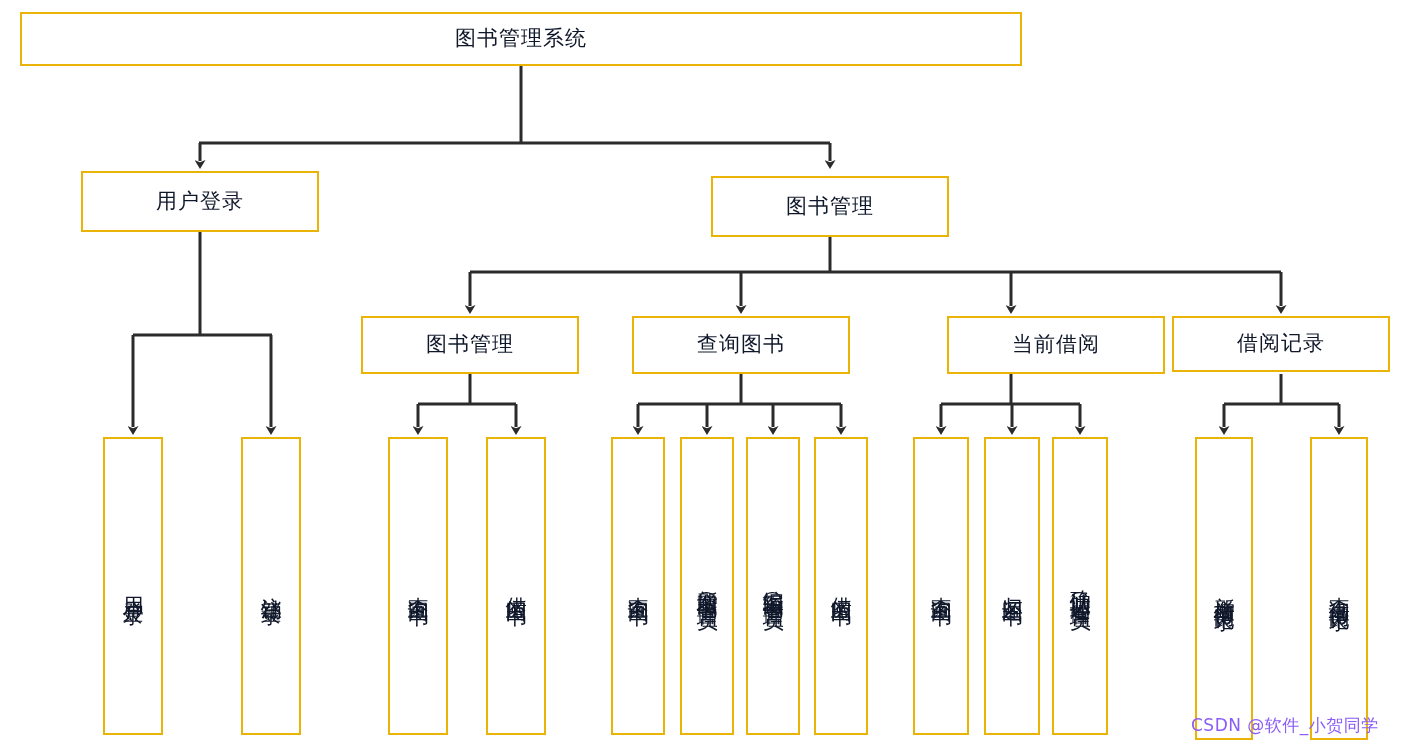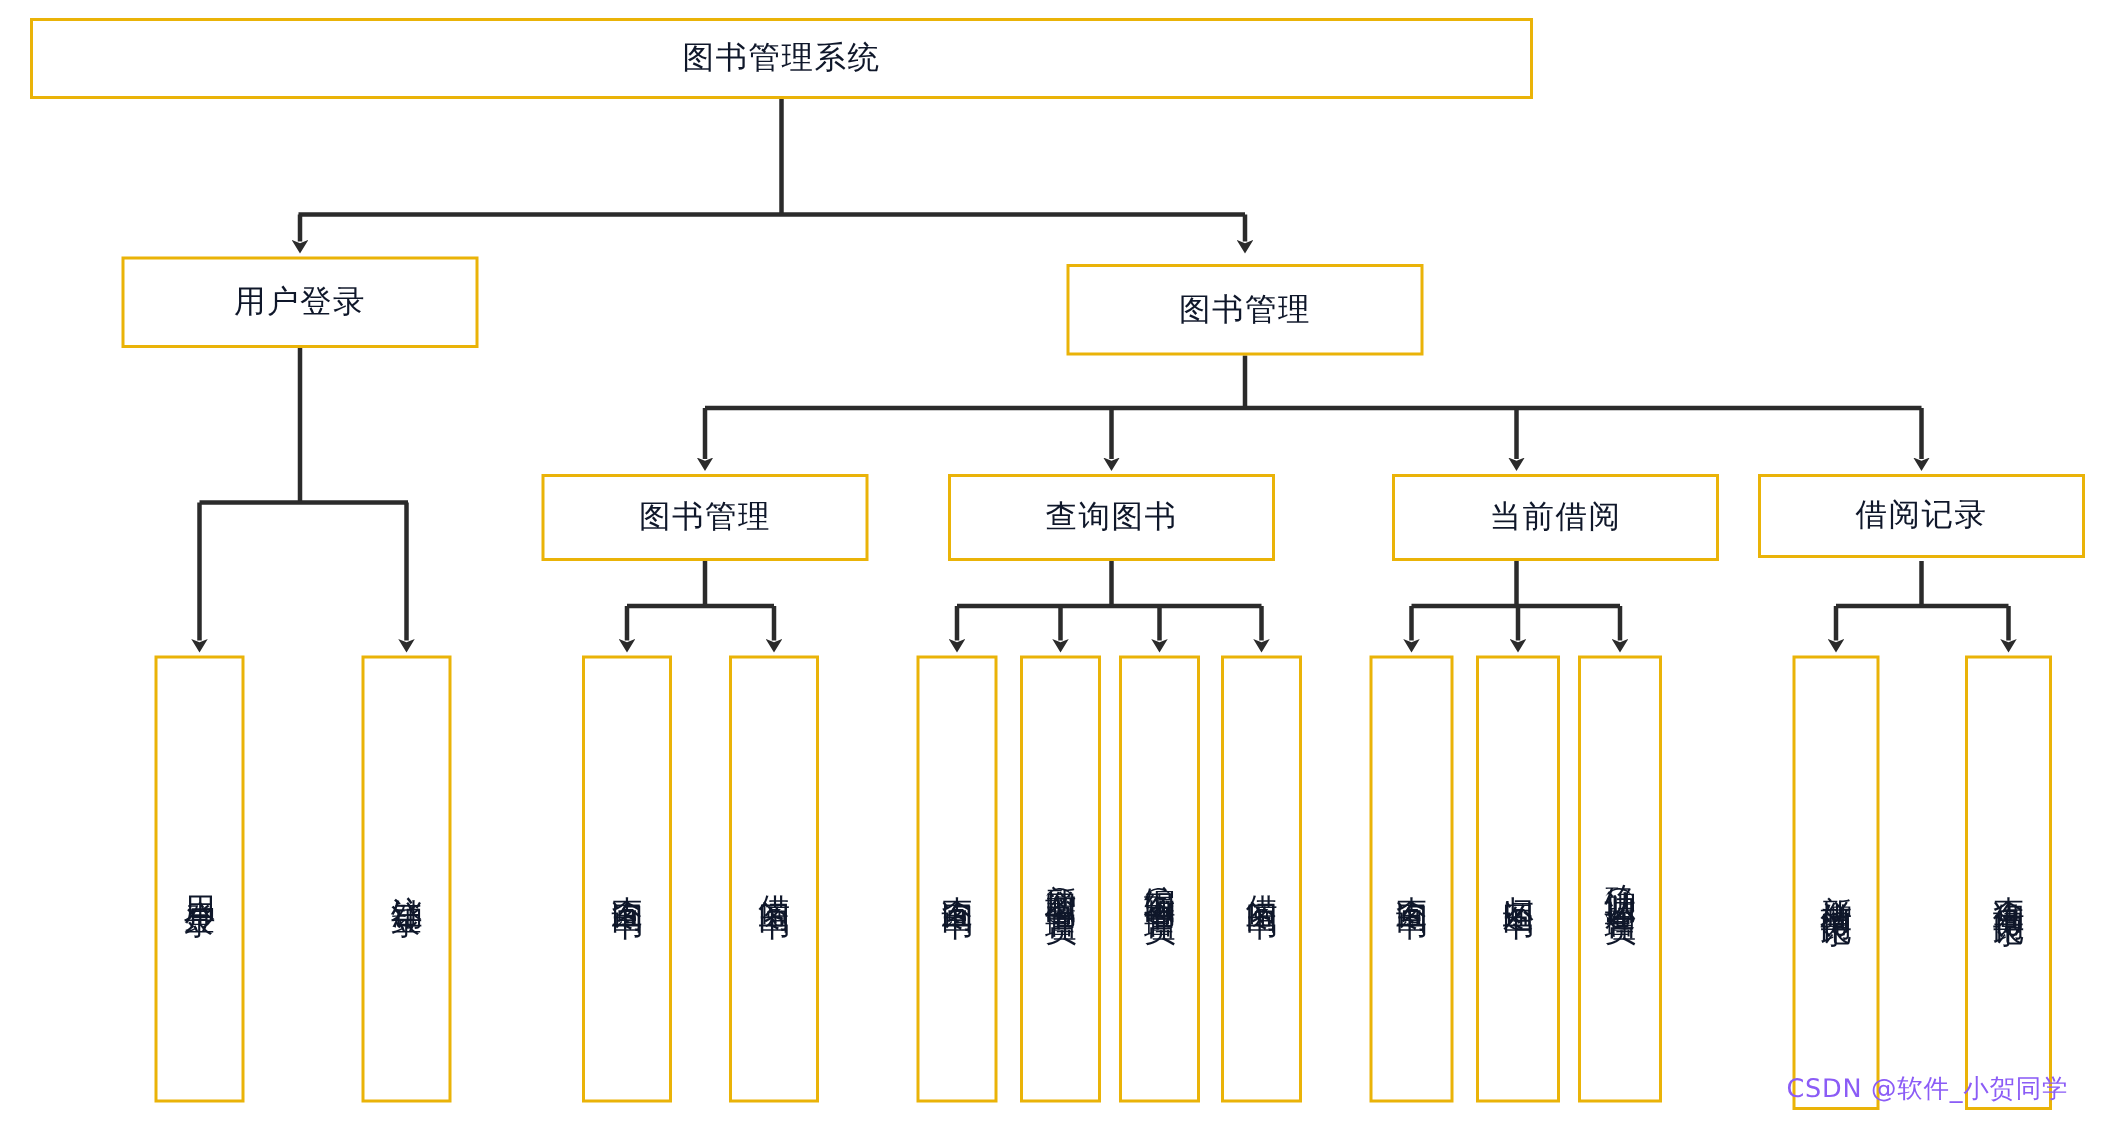--- a/index.html
+++ b/index.html
@@ -134,21 +134,21 @@
       </div>
       <div class="node horizontal" id="node-book-manage" style="left: 711px; top: 176px; width: 238px; height: 61px;">
         <span class="htext">图书管理</span>
       </div>
       <div class="node horizontal" id="node-new-book-recommend" style="left: 361px; top: 316px; width: 218px; height: 58px;">
         <span class="htext">图书管理</span>
       </div>
       <div class="node horizontal" id="node-book-borrow" style="left: 632px; top: 316px; width: 218px; height: 58px;">
         <span class="htext">查询图书</span>
       </div>
-      <div class="node horizontal" id="node-current-borrow" style="left: 928px; top: 316px; width: 218px; height: 58px;">
+      <div class="node horizontal" id="node-current-borrow" style="left: 947px; top: 316px; width: 218px; height: 58px;">
         <span class="htext">当前借阅</span>
       </div>
       <div class="node horizontal" id="node-borrow-record" style="left: 1172px; top: 316px; width: 218px; height: 56px;">
         <span class="htext">借阅记录</span>
       </div>
       <div class="node vertical" id="node-leaf-user-login" style="left: 103px; top: 437px; width: 60px; height: 298px;">
         <span class="vtext">用户登录</span>
       </div>
       <div class="node vertical" id="node-leaf-user-logout" style="left: 241px; top: 437px; width: 60px; height: 298px;">
         <span class="vtext">注销登录</span>

